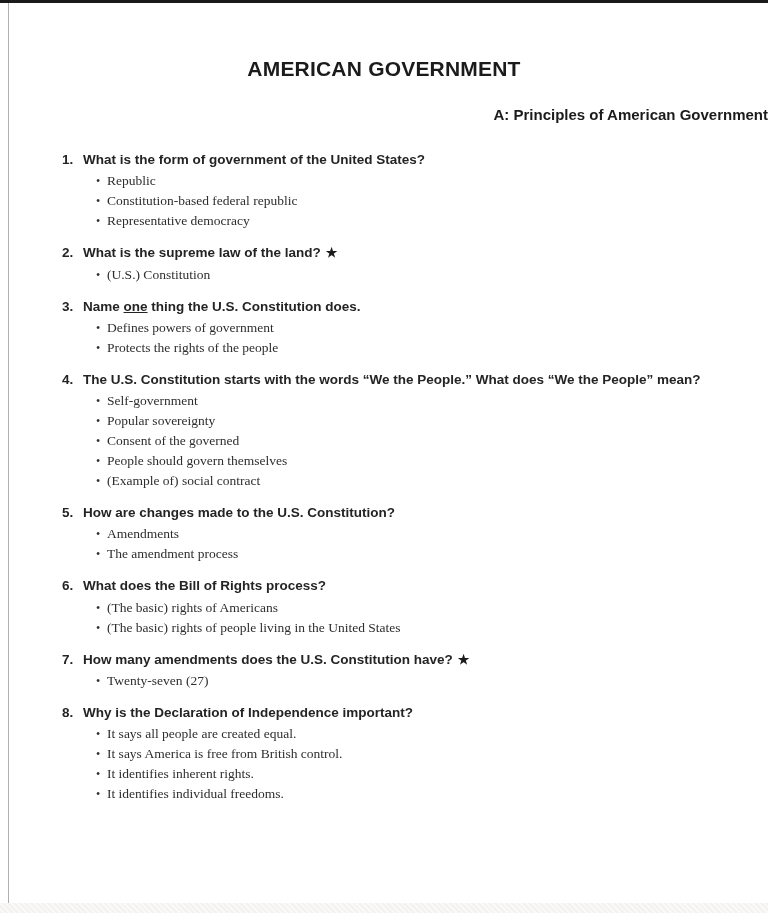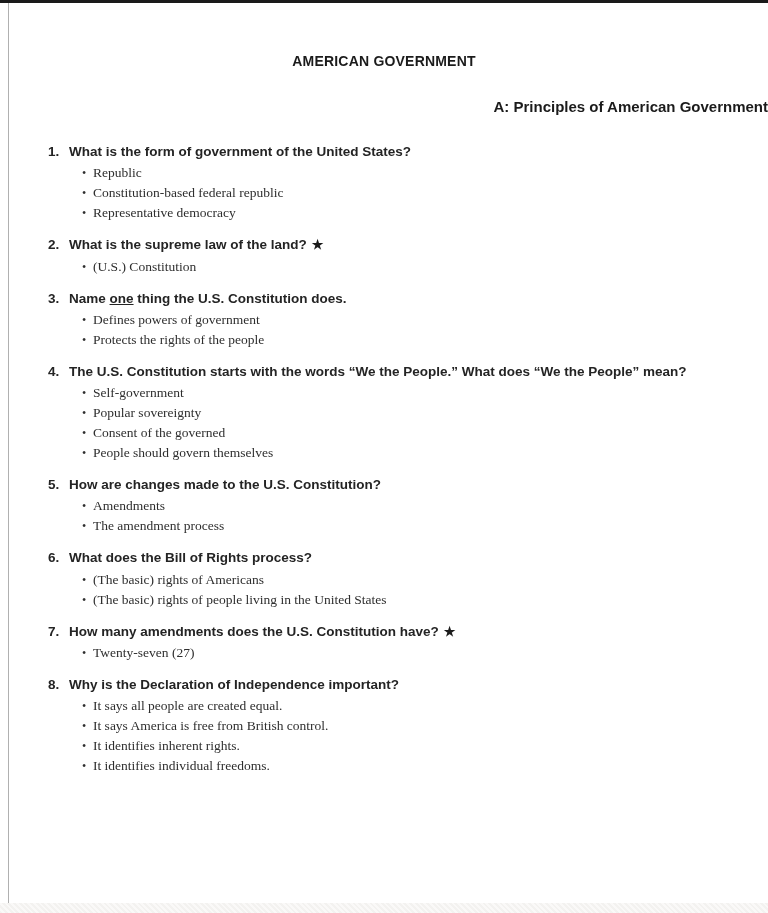--- a/index.html
+++ b/index.html
@@ -18,36 +18,36 @@
   }
   .page-frame-left {
     position: absolute; top: 3px; left: 8px; bottom: 10px; width: 1px;
     background: #b0b0b0;
   }
   .page-frame-bottom {
     position: absolute; left: 0; right: 0; bottom: 0; height: 10px;
     background: repeating-linear-gradient(45deg, #f3f2f0 0 2px, #faf9f8 2px 4px);
   }
   h1.doc-title {
-    margin: 0; padding-top: 51px;
+    margin: 8px; padding-top: 51px;
     text-align: center;
-    font-size: 14px; line-height: 20px;
+    font-size: 21px; line-height: 20px;
     font-weight: bold; color: #1b1b1b;
     letter-spacing: 0.2px;
   }
   h2.section-heading {
     margin: 27px 0 0 0; padding-left: 44px;
     font-size: 15px; line-height: 18px;
     font-weight: bold; color: #1b1b1b; text-align: right;
   }
   .questions {
     margin: 25px 0 0 0; padding: 0 24px 0 46px;
     list-style: none;
   }
-  .question { margin: 11px 0 0 2px; }
+  .question { margin: 11px 0 0 16px; }
   .question:first-child { margin-top: 0; }
   .q-row {
     font-size: 13.5px; line-height: 22.3px;
     font-weight: bold; color: #242424;
   }
   .q-num { display: inline-block; width: 21px; }
   .q-underline { text-decoration: underline; }
   .q-star { margin-left: 5px; font-size: 13px; color: #1b1b1b; }
   .answers { margin: 0 0 0 34px; padding: 0; list-style: none; }
   .answers li {
@@ -96,20 +96,21 @@
     </ul>
   </li>
 
   <li class="question">
     <div class="q-row"><span class="q-num">4.</span><span>The U.S. Constitution starts with the words “We the People.” What does “We the People” mean?</span></div>
     <ul class="answers">
       <li><span class="bullet">•</span><span>Self-government</span></li>
       <li><span class="bullet">•</span><span>Popular sovereignty</span></li>
       <li><span class="bullet">•</span><span>Consent of the governed</span></li>
       <li><span class="bullet">•</span><span>People should govern themselves</span></li>
+      <li><span class="bullet">•</span><span>(Example of) social contract</span></li>
     </ul>
   </li>
 
   <li class="question">
     <div class="q-row"><span class="q-num">5.</span><span>How are changes made to the U.S. Constitution?</span></div>
     <ul class="answers">
       <li><span class="bullet">•</span><span>Amendments</span></li>
       <li><span class="bullet">•</span><span>The amendment process</span></li>
     </ul>
   </li>

